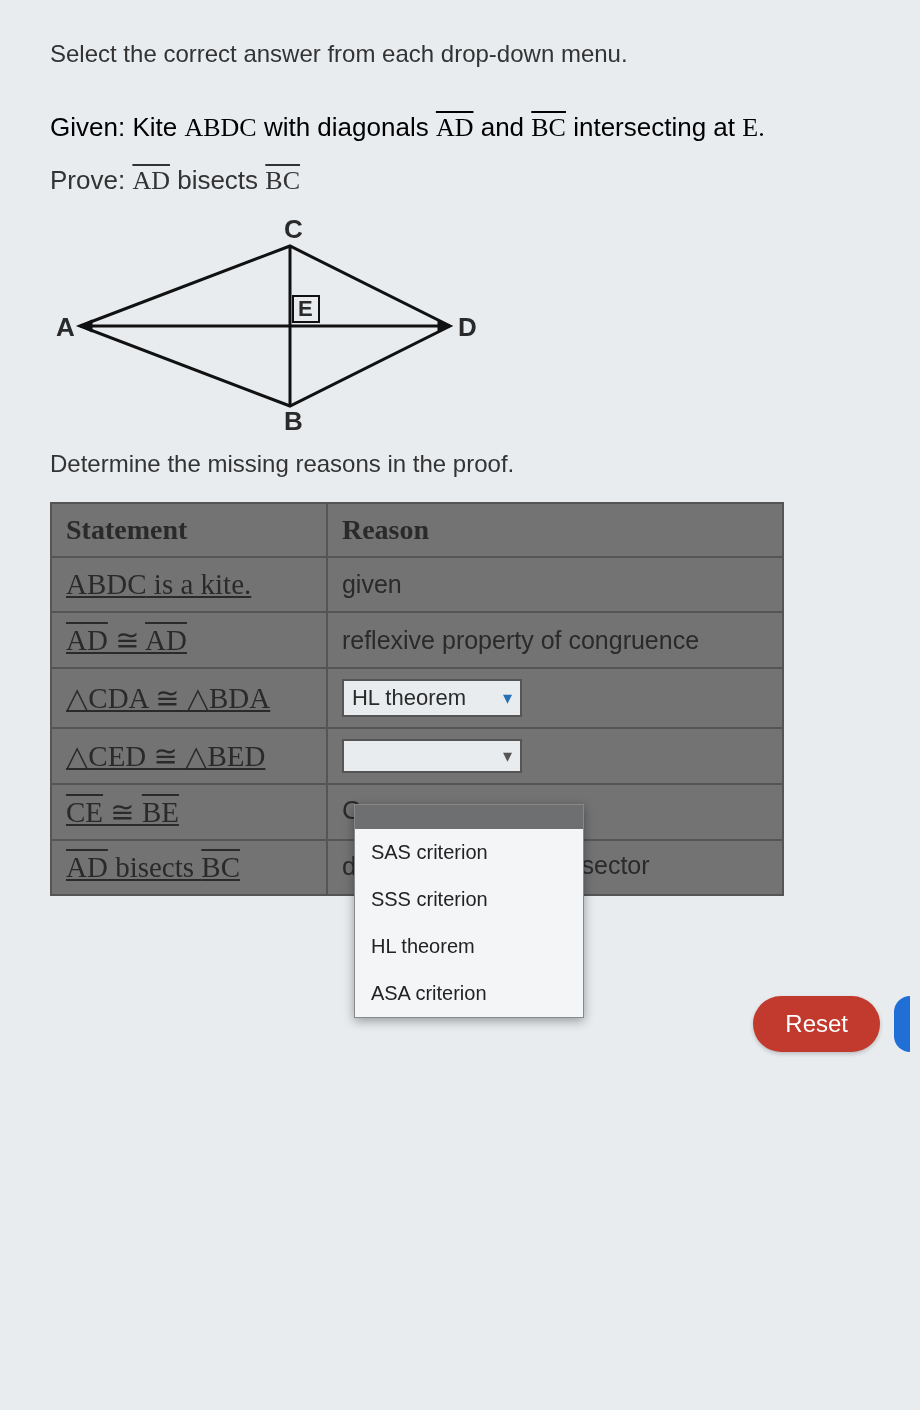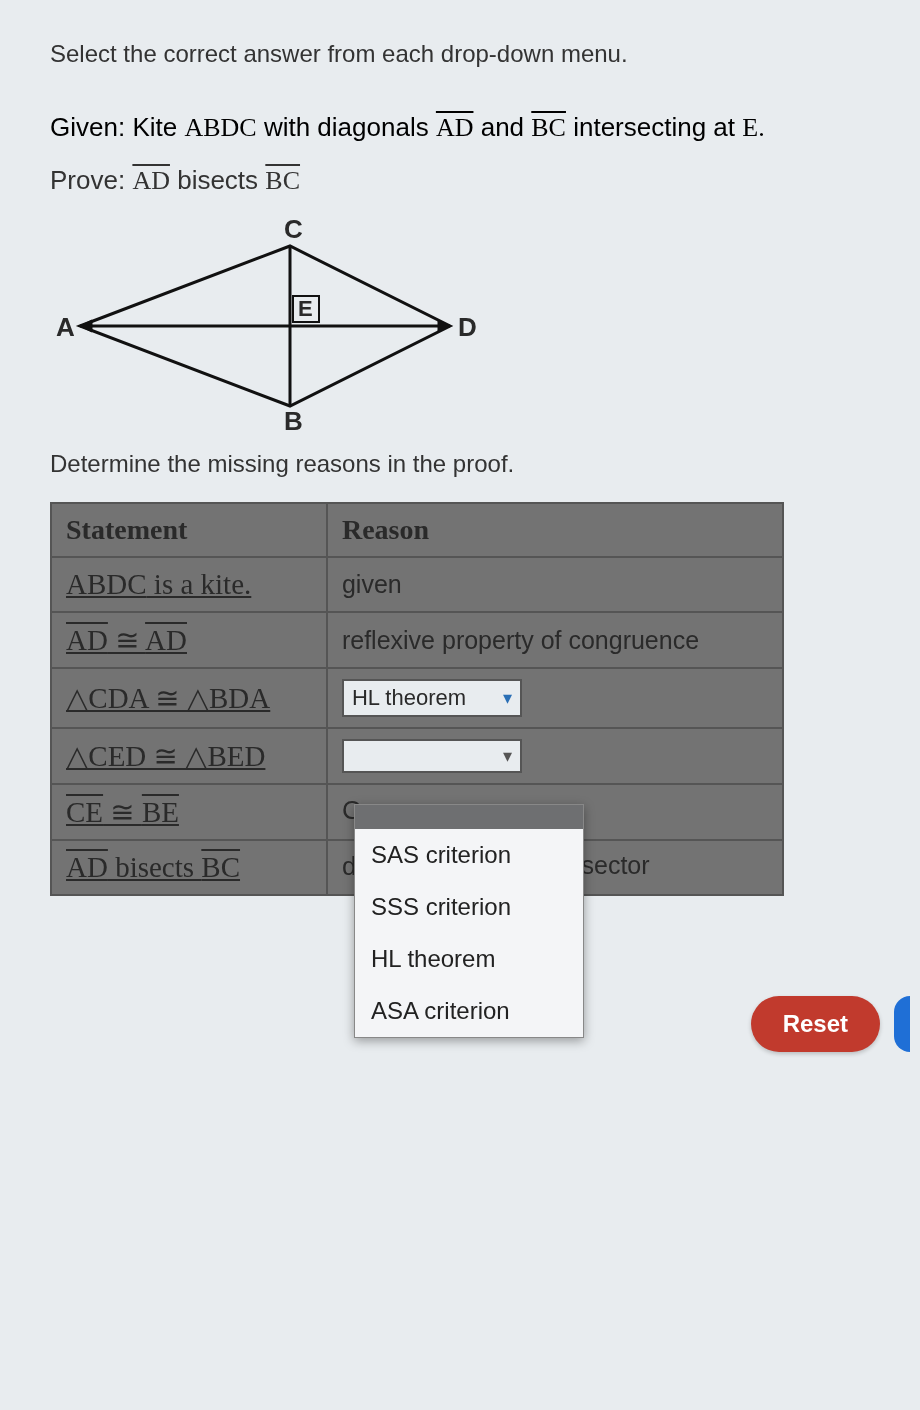--- a/index.html
+++ b/index.html
@@ -84,21 +84,21 @@
     top: 0;
     left: 0;
     width: 230px;
     background: #f4f5f7;
     border: 1px solid #888;
     box-shadow: 0 3px 10px rgba(0,0,0,0.35);
     z-index: 20;
   }
   .option-item {
     padding: 12px 16px;
-    font-size: 24px;
+    font-size: 20px;
     color: #222;
     cursor: pointer;
   }
   .option-item.highlight {
     background: #6e6f71;
     color: #fff;
   }
 
   .footer-row {
     display: flex;
@@ -108,21 +108,21 @@
     margin-top: 100px;
     padding-right: 10px;
   }
   .reset-btn {
     background: #c13a2d;
     color: #fff;
     border: none;
     border-radius: 28px;
     padding: 14px 32px;
     font-size: 24px;
-    font-weight: 700;
+    font-weight: 400;
     cursor: pointer;
     box-shadow: 0 2px 4px rgba(0,0,0,0.2);
   }
   .blue-stub {
     width: 16px;
     height: 56px;
     background: #1f6fd6;
     border-radius: 28px 0 0 28px;
     margin-right: -30px;
   }

